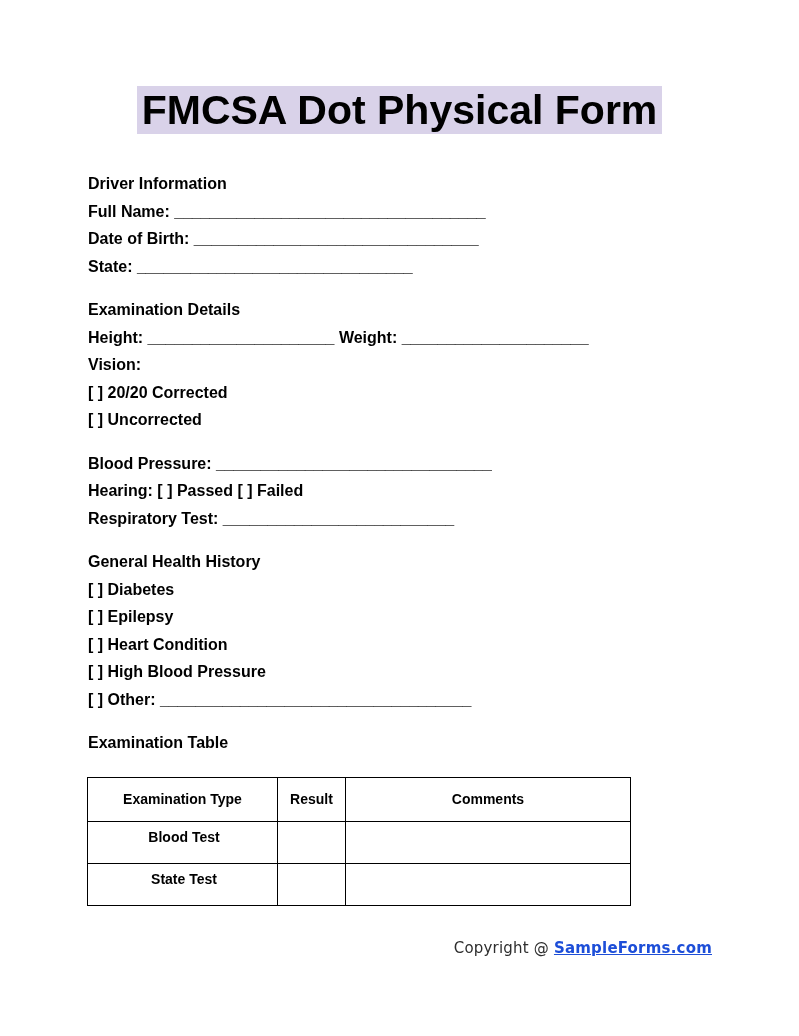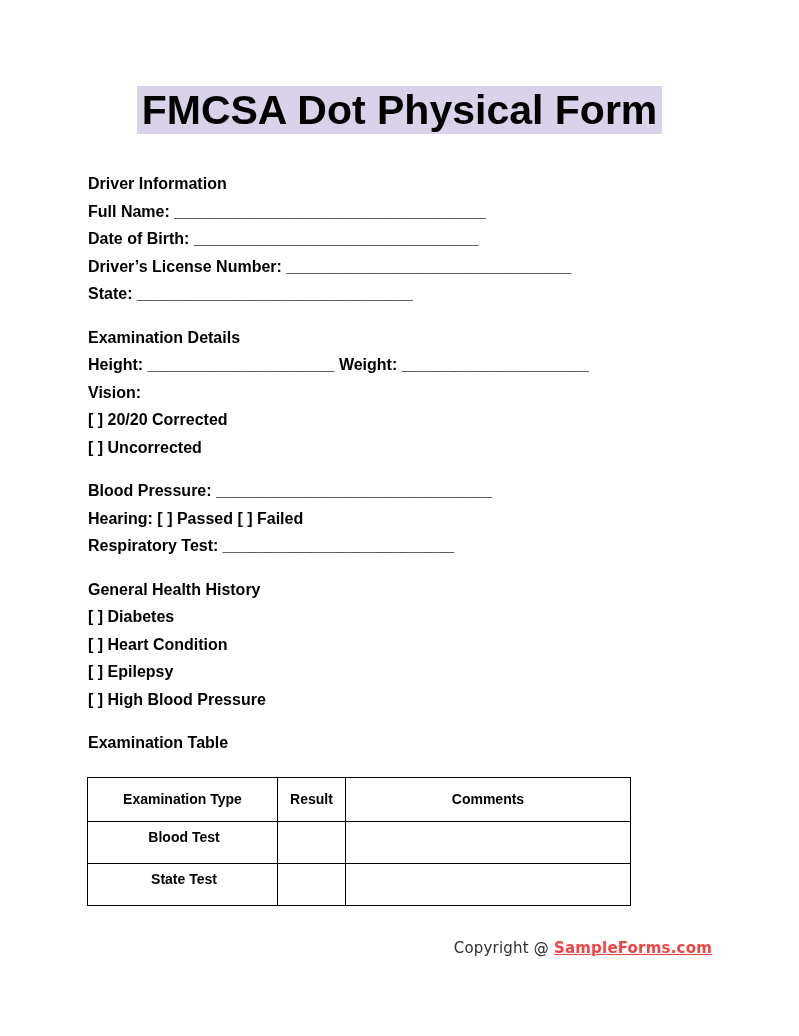--- a/index.html
+++ b/index.html
@@ -87,38 +87,38 @@
 
   <div class="title-row">
     <span class="title-highlight" style="background-color: rgb(217, 210, 233);">FMCSA Dot Physical Form</span>
   </div>
 
   <div class="content">
 
     <p class="line">Driver Information</p>
     <p class="line"><span>Full Name:</span> <span class="blank">___________________________________</span></p>
     <p class="line"><span>Date of Birth:</span> <span class="blank">________________________________</span></p>
-    <p class="line"><span>Driver’s License Number:</span> <span class="blank">________________________________</span></p>
     <p class="line"><span>State:</span> <span class="blank">_______________________________</span></p>
 
     <p class="line section-gap">Examination Details</p>
     <p class="line"><span>Height:</span> <span class="blank">_____________________</span> <span>Weight:</span> <span class="blank">_____________________</span></p>
     <p class="line">Vision:</p>
     <p class="line">[ ] 20/20 Corrected</p>
     <p class="line">[ ] Uncorrected</p>
 
     <p class="line section-gap"><span>Blood Pressure:</span> <span class="blank">_______________________________</span></p>
     <p class="line"><span>Hearing:</span> <span>[ ] Passed</span> <span>[ ] Failed</span></p>
     <p class="line"><span>Respiratory Test:</span> <span class="blank">__________________________</span></p>
 
     <p class="line section-gap">General Health History</p>
     <p class="line">[ ] Diabetes</p>
+    <p class="line">[ ] Epilepsy</p>
     <p class="line">[ ] Heart Condition</p>
-    <p class="line">[ ] Epilepsy</p>
     <p class="line">[ ] High Blood Pressure</p>
+    <p class="line"><span>[ ] Other:</span> <span class="blank">___________________________________</span></p>
 
     <p class="line section-gap">Examination Table</p>
   </div>
 
   <table class="exam-table">
     <thead>
       <tr>
         <th class="col-type">Examination Type</th>
         <th class="col-result">Result</th>
         <th class="col-comments">Comments</th>
@@ -133,16 +133,16 @@
       <tr>
         <td>State Test</td>
         <td></td>
         <td></td>
       </tr>
     </tbody>
   </table>
 
   <div class="footer">
     <span>Copyright @</span>
-    <a style="color: #ef4444;">SampleForms.com</a>
+    <a style="color: #1d4ed8;">SampleForms.com</a>
   </div>
 
 </div>
 
 </body></html>

